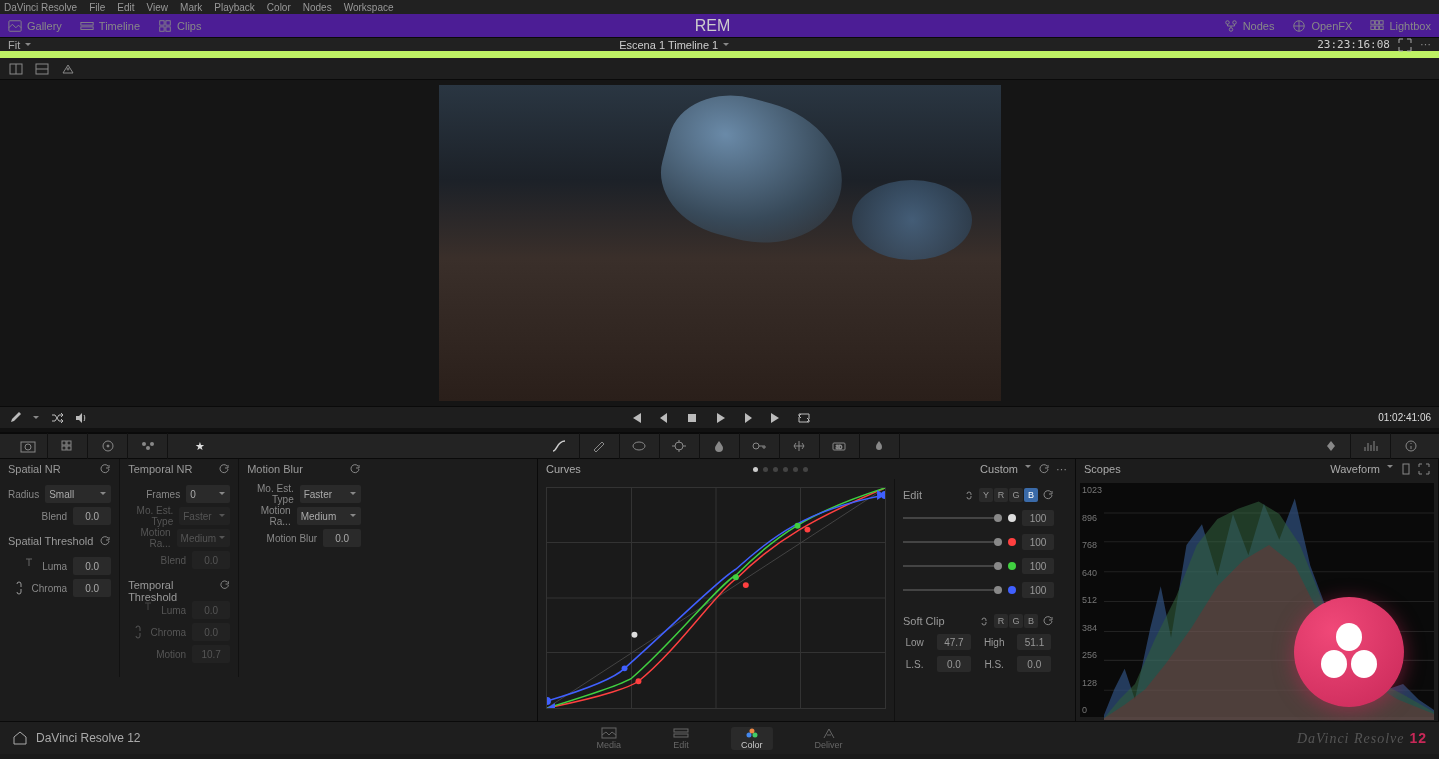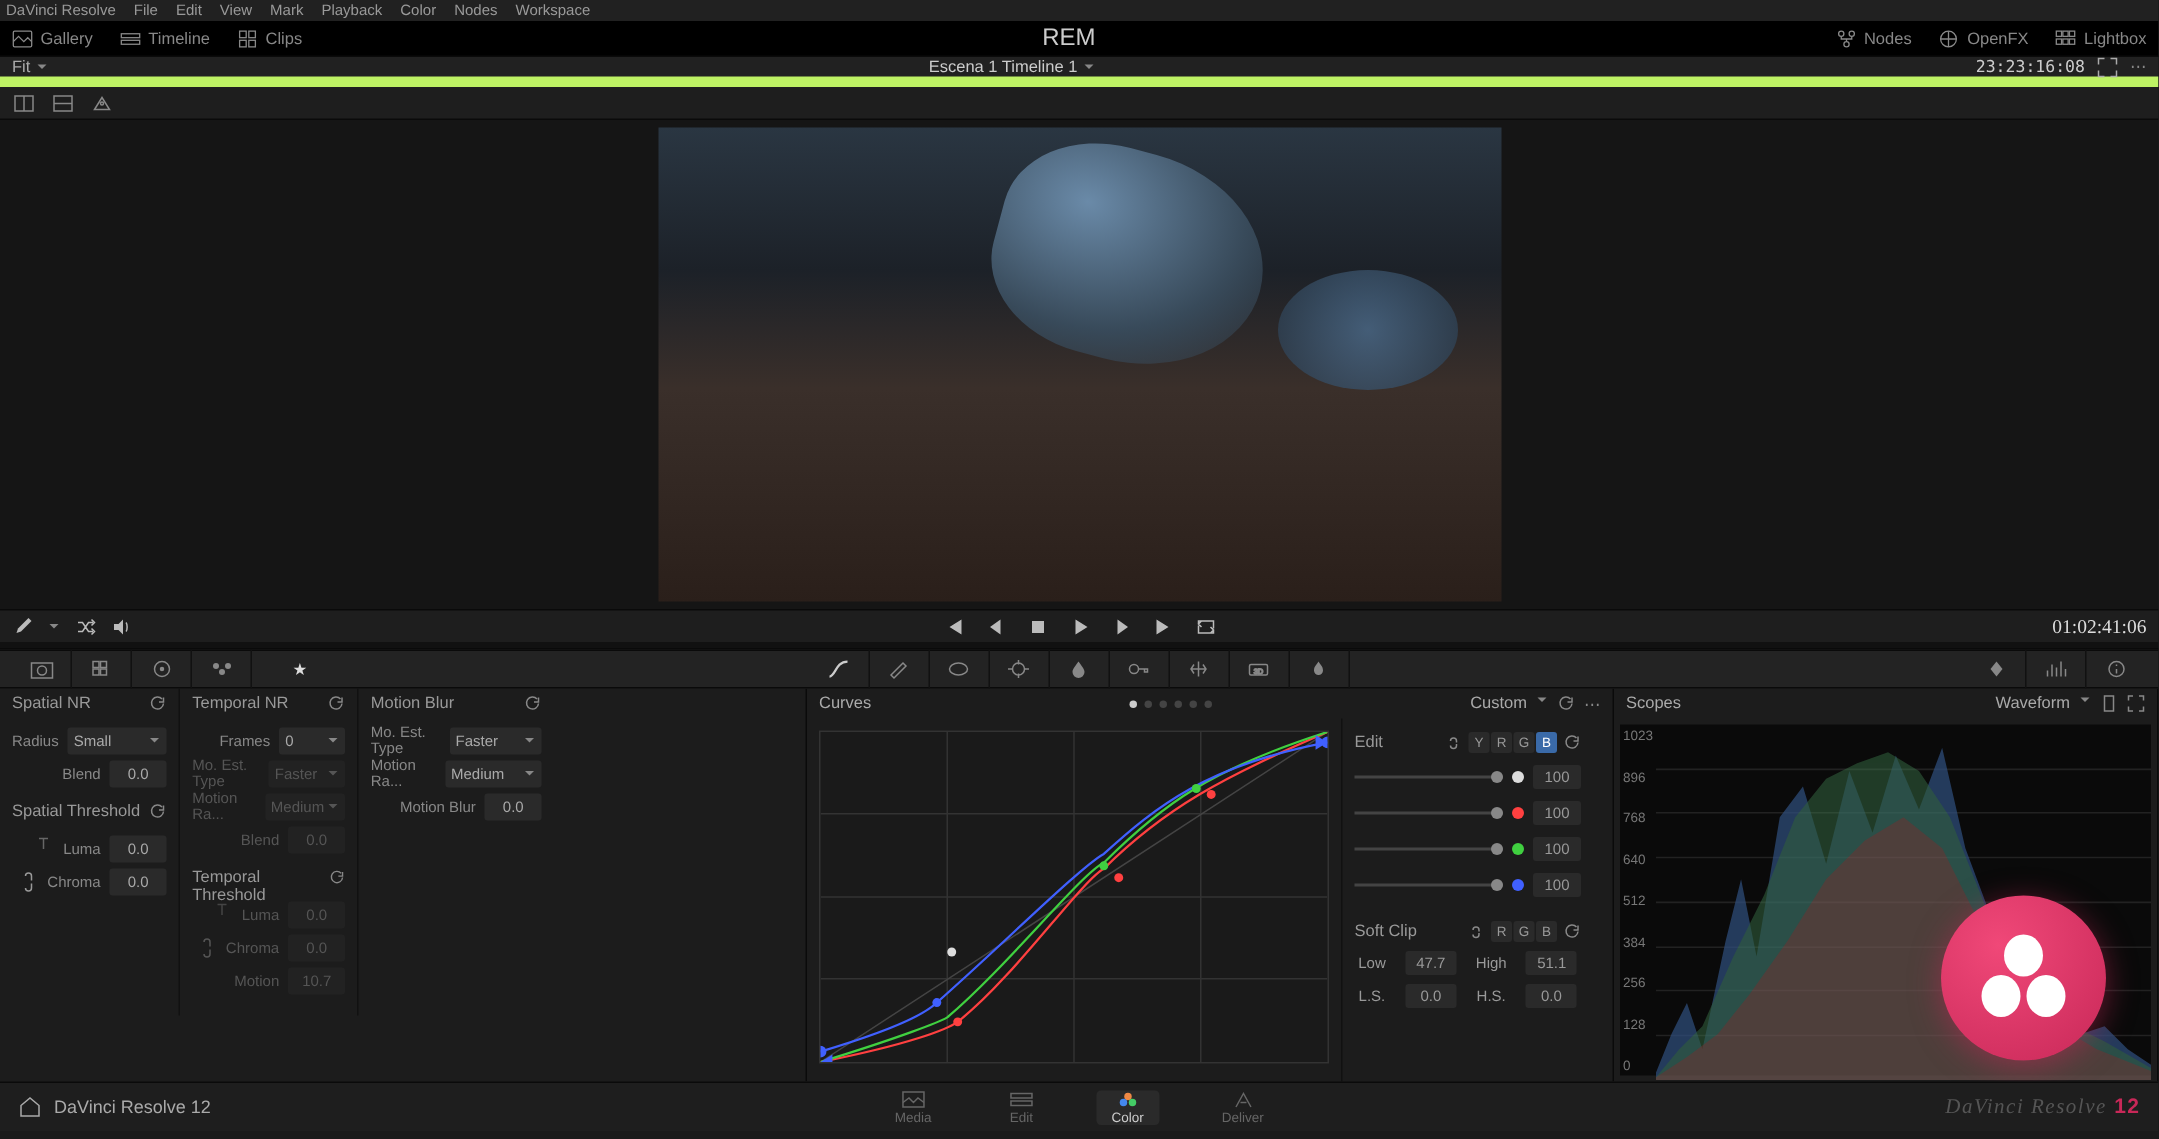--- a/index.html
+++ b/index.html
@@ -1,57 +1,57 @@
 <!DOCTYPE html>
 <html><head>
 <meta charset="utf-8">
 <style>
 * { margin: 0; padding: 0; box-sizing: border-box; font-family: -apple-system, "Segoe UI", Arial, sans-serif; }
 body { background: #1a1a1a; color: #999; font-size: 11px; width: 1439px; height: 759px; overflow: hidden; user-select: none; }
 .menubar { height: 14px; background: #212121; display: flex; align-items: center; padding: 0 4px; gap: 12px; font-size: 10px; }
 .menubar span { color: #999; cursor: pointer; }
-.topbar { height: 24px; background: #000000; display: flex; align-items: center; padding: 0 8px; justify-content: space-between; border-bottom: 1px solid #0a0a0a; }
+.topbar { height: 24px; background: #4c1d95; display: flex; align-items: center; padding: 0 8px; justify-content: space-between; border-bottom: 1px solid #0a0a0a; }
 .topbar-left, .topbar-right { display: flex; gap: 18px; align-items: center; }
 .topbar-item { display: flex; align-items: center; gap: 5px; color: #888; cursor: pointer; font-size: 11px; }
 .topbar-item svg { width: 14px; height: 14px; }
 .topbar-center { color: #ccc; font-size: 16px; }
 .fitbar { height: 20px; background: #212121; display: flex; align-items: center; justify-content: space-between; padding: 0 8px; border-bottom: 7px solid #bef264; }
 .fit-left { display: flex; align-items: center; gap: 4px; color: #aaa; font-size: 11px; }
 .fit-center { color: #ccc; font-size: 11px; display: flex; align-items: center; gap: 4px; }
 .fit-right { display: flex; align-items: center; gap: 8px; color: #ccc; font-size: 11px; }
 .iconbar { height: 22px; background: #1e1e1e; display: flex; align-items: center; padding: 0 8px; gap: 10px; border-bottom: 1px solid #0a0a0a; }
 .iconbar .ibtn { width: 16px; height: 14px; display: flex; align-items: center; justify-content: center; cursor: pointer; }
 .viewer-area { height: 326px; background: #151515; display: flex; align-items: center; justify-content: center; position: relative; }
 .viewer-frame { width: 562px; height: 316px; background: linear-gradient(180deg,#2a3642 0%,#1c2128 30%,#3a2f2a 55%,#2a1f1a 100%); position: relative; overflow: hidden; }
 .viewer-frame::before { content:""; position:absolute; left:40%; top:5%; width:180px; height:140px; background:radial-gradient(ellipse at 30% 30%, #6a8aa8, #384a5a 60%, transparent); border-radius:40% 50% 50% 40%; transform:rotate(15deg); }
 .viewer-frame::after { content:""; position:absolute; right:5%; top:30%; width:120px; height:80px; background:radial-gradient(circle,#4a6a8a,#2a3a4a); border-radius:50%; opacity:.8; }
 .transport { height: 22px; background: #1e1e1e; display: flex; align-items: center; padding: 0 8px; position: relative; border-top: 1px solid #0a0a0a; }
 .transport-left { display: flex; gap: 10px; align-items: center; }
 .transport-center { position: absolute; left: 50%; transform: translateX(-50%); display: flex; gap: 14px; align-items: center; }
-.transport-right { margin-left: auto; font-size: 13px; color: #ddd; font-family: Liberation Serif, serif; }
+.transport-right { margin-left: auto; font-size: 10px; color: #ddd; font-family: Liberation Sans, sans-serif; }
 .pbtn { width: 14px; height: 14px; cursor: pointer; color: #bbb; }
 .toolbar2 { height: 26px; background: #232323; display: flex; align-items: center; padding: 0 8px; border-top: 1px solid #0a0a0a; border-bottom: 1px solid #0a0a0a; position: relative; }
 .toolbar2-left { display: flex; gap: 0; }
 .toolbar2-center { position: absolute; left: 50%; transform: translateX(-50%); display: flex; gap: 0; }
 .toolbar2-right { margin-left: auto; display: flex; gap: 0; }
 .tbtn { width: 40px; height: 26px; display: flex; align-items: center; justify-content: center; cursor: pointer; border-right: 1px solid #111; color: #888; }
 .tbtn.star { color: #ddd; }
 .panels { display: flex; height: 262px; background: #1c1c1c; }
 .panel { border-right: 1px solid #0a0a0a; }
 .panel-header { height: 20px; display: flex; align-items: center; justify-content: space-between; padding: 0 8px; font-size: 11px; color: #aaa; }
 .panel-header .hright { display: flex; gap: 6px; align-items: flex-start; }
 .section-title { color: #999; font-size: 11px; }
 .reset-icon { width: 12px; height: 12px; cursor: pointer; }
 .motion-panel { width: 365px; display: flex; }
 .mp-col { width: 182px; padding: 4px 8px; border-right: 1px solid #111; }
 .mp-col:last-child { border-right: none; }
 .mp-section { margin-bottom: 8px; }
 .mp-section .shead { display: flex; justify-content: space-between; align-items: flex-start; margin-bottom: 4px; height: 16px; }
 .mp-row { display: flex; align-items: center; justify-content: flex-end; gap: 6px; height: 22px; font-size: 10px; }
-.mp-row label { color: #888; text-align: left; }
+.mp-row label { color: #888; text-align: right; }
 .mp-row label.disabled { color: #555; }
 .mp-row .sel { width: 66px; height: 18px; background: #2a2a2a; border: none; color: #aaa; font-size: 10px; padding: 0 4px; display: flex; align-items: center; justify-content: space-between; border-radius: 2px; }
 .mp-row .sel.disabled { color: #555; background: #222; }
 .mp-row .num { width: 38px; height: 18px; background: #2a2a2a; border: none; color: #aaa; font-size: 10px; text-align: center; border-radius: 2px; display: flex; align-items: center; justify-content: center; }
 .mp-row .num.disabled { color: #555; background: #222; }
 .link-icon { width: 10px; height: 18px; margin-right: 2px; }
 .blur-panel { width: 174px; padding: 4px 8px; }
 .curves-panel { width: 538px; display: flex; flex-direction: column; }
 .curves-body { flex: 1; display: flex; }
 .curve-graph { width: 340px; height: 222px; margin: 8px; position: relative; background: #1a1a1a; border: 1px solid #333; }

